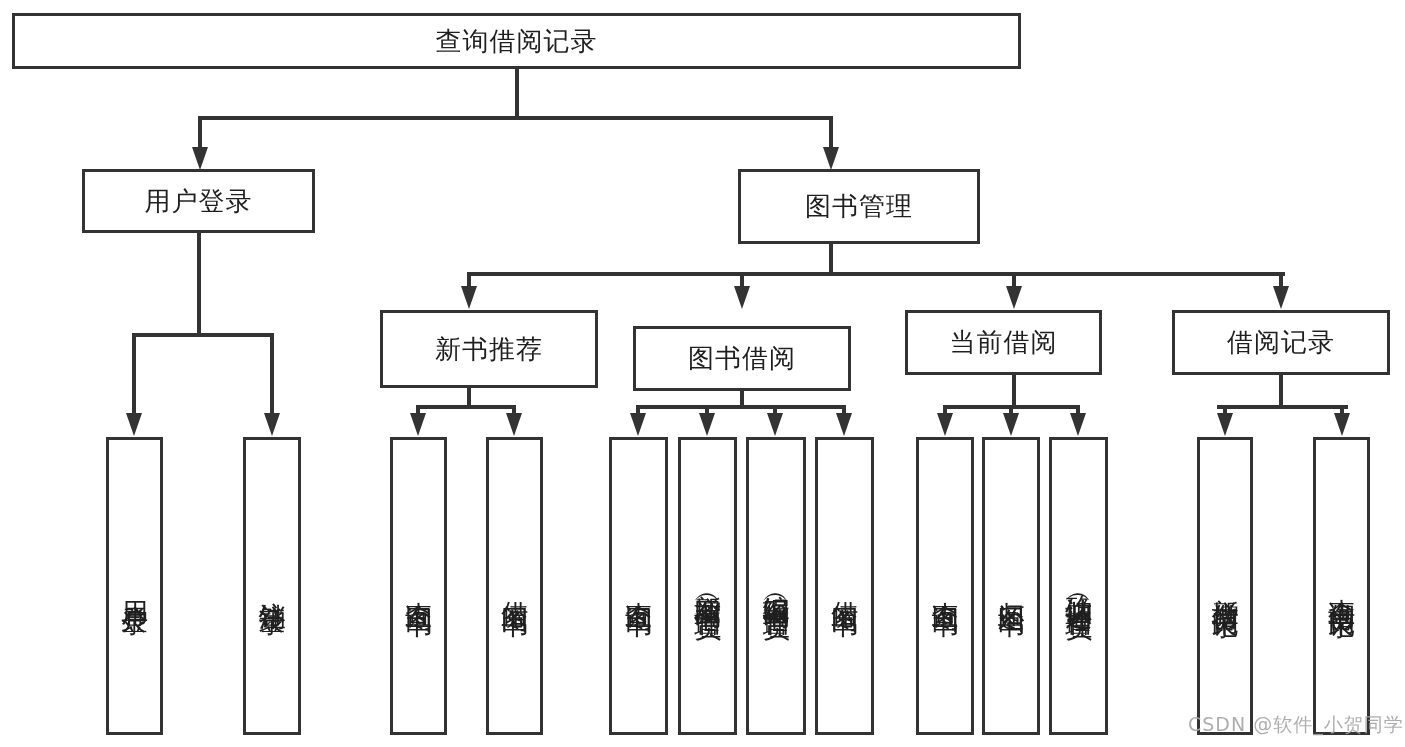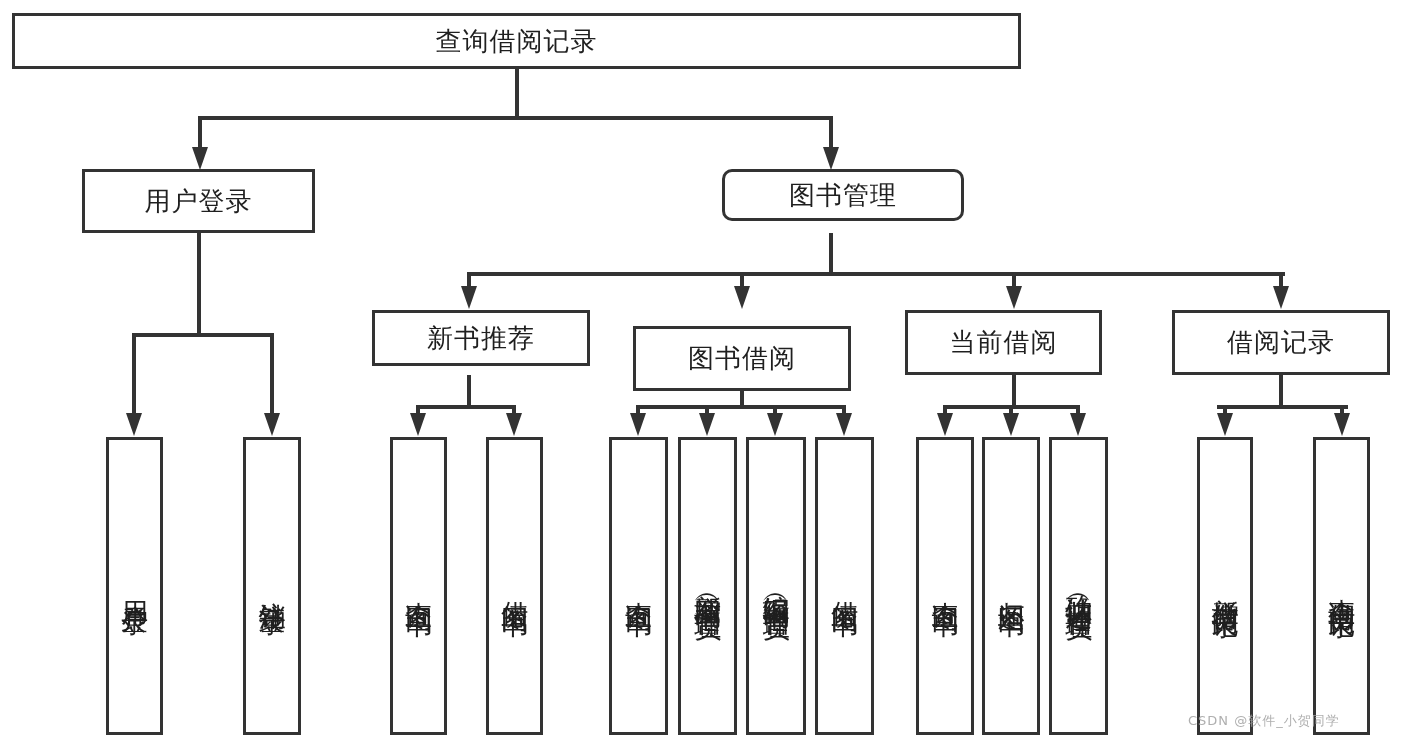--- a/index.html
+++ b/index.html
@@ -35,21 +35,21 @@
   .arrow{position:absolute;width:16px;z-index:1;}
   .arrow .stem{position:absolute;left:6px;top:0;bottom:22px;width:4px;background:#333333;}
   .arrow .head{
     position:absolute;left:0;bottom:0;width:0;height:0;
     border-left:8px solid transparent;border-right:8px solid transparent;
     border-top:23px solid #333333;
   }
 
   .watermark{
     position:absolute;left:1188px;top:712px;z-index:6;
-    font-size:13px;color:#a6a6a6;opacity:0.9;white-space:nowrap;
+    font-size:19px;color:#a6a6a6;opacity:0.9;white-space:nowrap;
     letter-spacing:1px;
   }
 </style>
 </head>
 <body>
 
 <div class="canvas">
 
   <div class="node" style="left:12px;top:13px;width:1009px;height:56px;">
     <span>查询借阅记录</span>
@@ -62,21 +62,21 @@
       <i class="head"></i>
     </div>
   <div class="arrow" style="left:823px;top:116px;height:54px;">
       <i class="stem"></i>
       <i class="head"></i>
     </div>
 
   <div class="node" style="left:82px;top:169px;width:233px;height:64px;">
     <span>用户登录</span>
   </div>
-  <div class="node" style="left:722px;top:169px;width:242px;height:52px;border-radius:10px;">
+  <div class="node" style="left:738px;top:169px;width:242px;height:75px;">
     <span>图书管理</span>
   </div>
 
   <div class="vline" style="left:197px;top:233px;height:104px;"></div>
   <div class="hline" style="left:132px;top:333px;width:142px;"></div>
   <div class="arrow" style="left:126px;top:333px;height:103px;">
       <i class="stem"></i>
       <i class="head"></i>
     </div>
   <div class="arrow" style="left:264px;top:333px;height:103px;">
@@ -96,21 +96,21 @@
     </div>
   <div class="arrow" style="left:1006px;top:272px;height:37px;">
       <i class="stem"></i>
       <i class="head"></i>
     </div>
   <div class="arrow" style="left:1273px;top:272px;height:37px;">
       <i class="stem"></i>
       <i class="head"></i>
     </div>
 
-  <div class="node" style="left:372px;top:310px;width:218px;height:56px;">
+  <div class="node" style="left:380px;top:310px;width:218px;height:78px;">
     <span>新书推荐</span>
   </div>
   <div class="node" style="left:633px;top:310px;width:218px;height:65px;margin-top:16px;">
     <span>图书借阅</span>
   </div>
   <div class="node" style="left:905px;top:310px;width:197px;height:65px;">
     <span>当前借阅</span>
   </div>
   <div class="node" style="left:1172px;top:310px;width:218px;height:65px;">
     <span>借阅记录</span>

